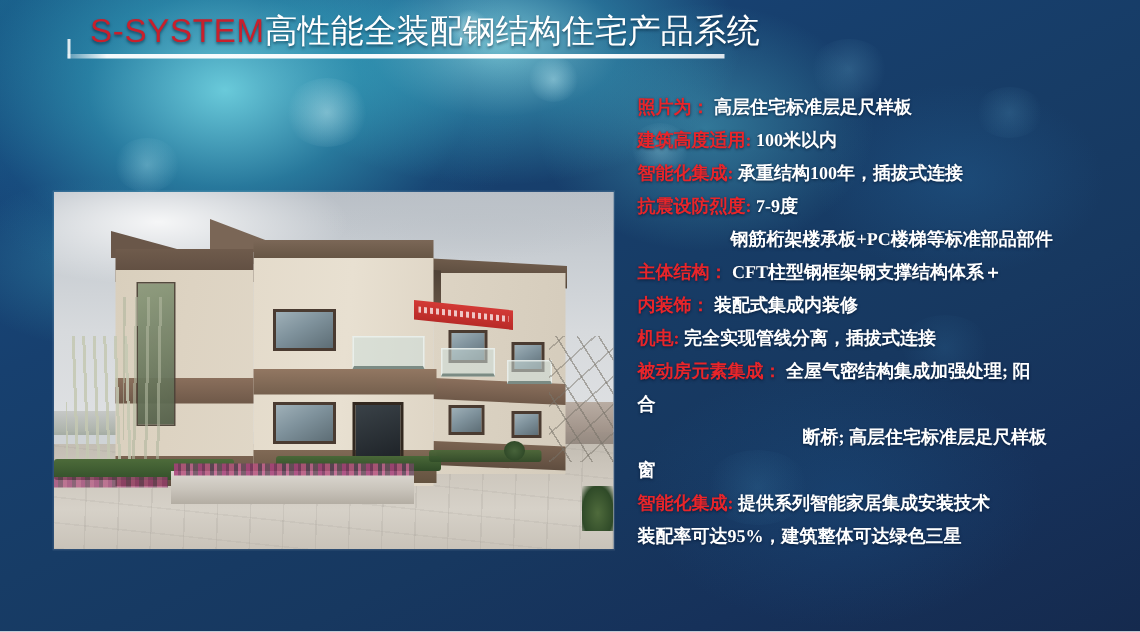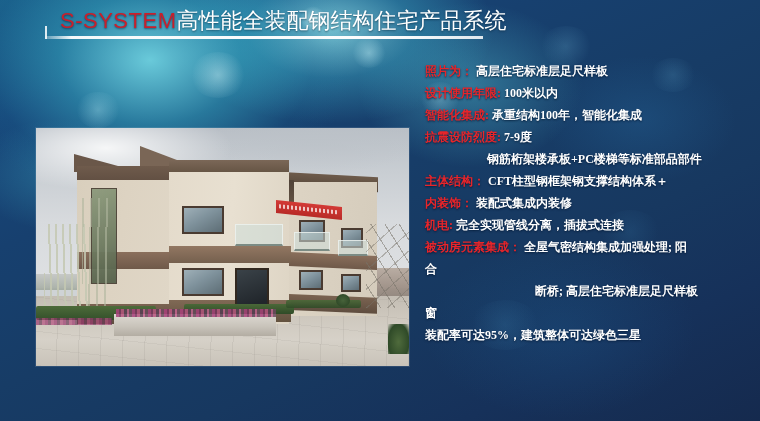--- a/index.html
+++ b/index.html
@@ -369,26 +369,26 @@
     <div class="ph shrub-r"></div>
     <div class="ph shrub-r2"></div>
   </div>
 
   <div id="textcol">
     <div class="row">
       <span class="lbl">照片为：</span>
       <span class="val">高层住宅标准层足尺样板</span>
     </div>
     <div class="row">
-      <span class="lbl">设计使用年限:</span>
+      <span class="lbl">建筑高度适用:</span>
       <span class="val">100米以内</span>
     </div>
     <div class="row">
       <span class="lbl">智能化集成:</span>
-      <span class="val">承重结构100年，智能化集成</span>
+      <span class="val">承重结构100年，插拔式连接</span>
     </div>
     <div class="row">
       <span class="lbl">抗震设防烈度:</span>
       <span class="val">7-9度</span>
     </div>
     <div class="row indent">
       <span class="val">钢筋桁架楼承板+PC楼梯等标准部品部件</span>
     </div>
     <div class="row">
       <span class="lbl">主体结构：</span>
@@ -409,17 +409,21 @@
     <div class="row">
       <span class="val">合</span>
     </div>
     <div class="row indent2">
       <span class="val">断桥; 高层住宅标准层足尺样板</span>
     </div>
     <div class="row">
       <span class="val">窗</span>
     </div>
     <div class="row">
+      <span class="lbl">智能化集成:</span>
+      <span class="val">提供系列智能家居集成安装技术</span>
+    </div>
+    <div class="row">
       <span class="val">装配率可达95%，建筑整体可达绿色三星</span>
     </div>
   </div>
 
 </div>
 
 </body></html>

